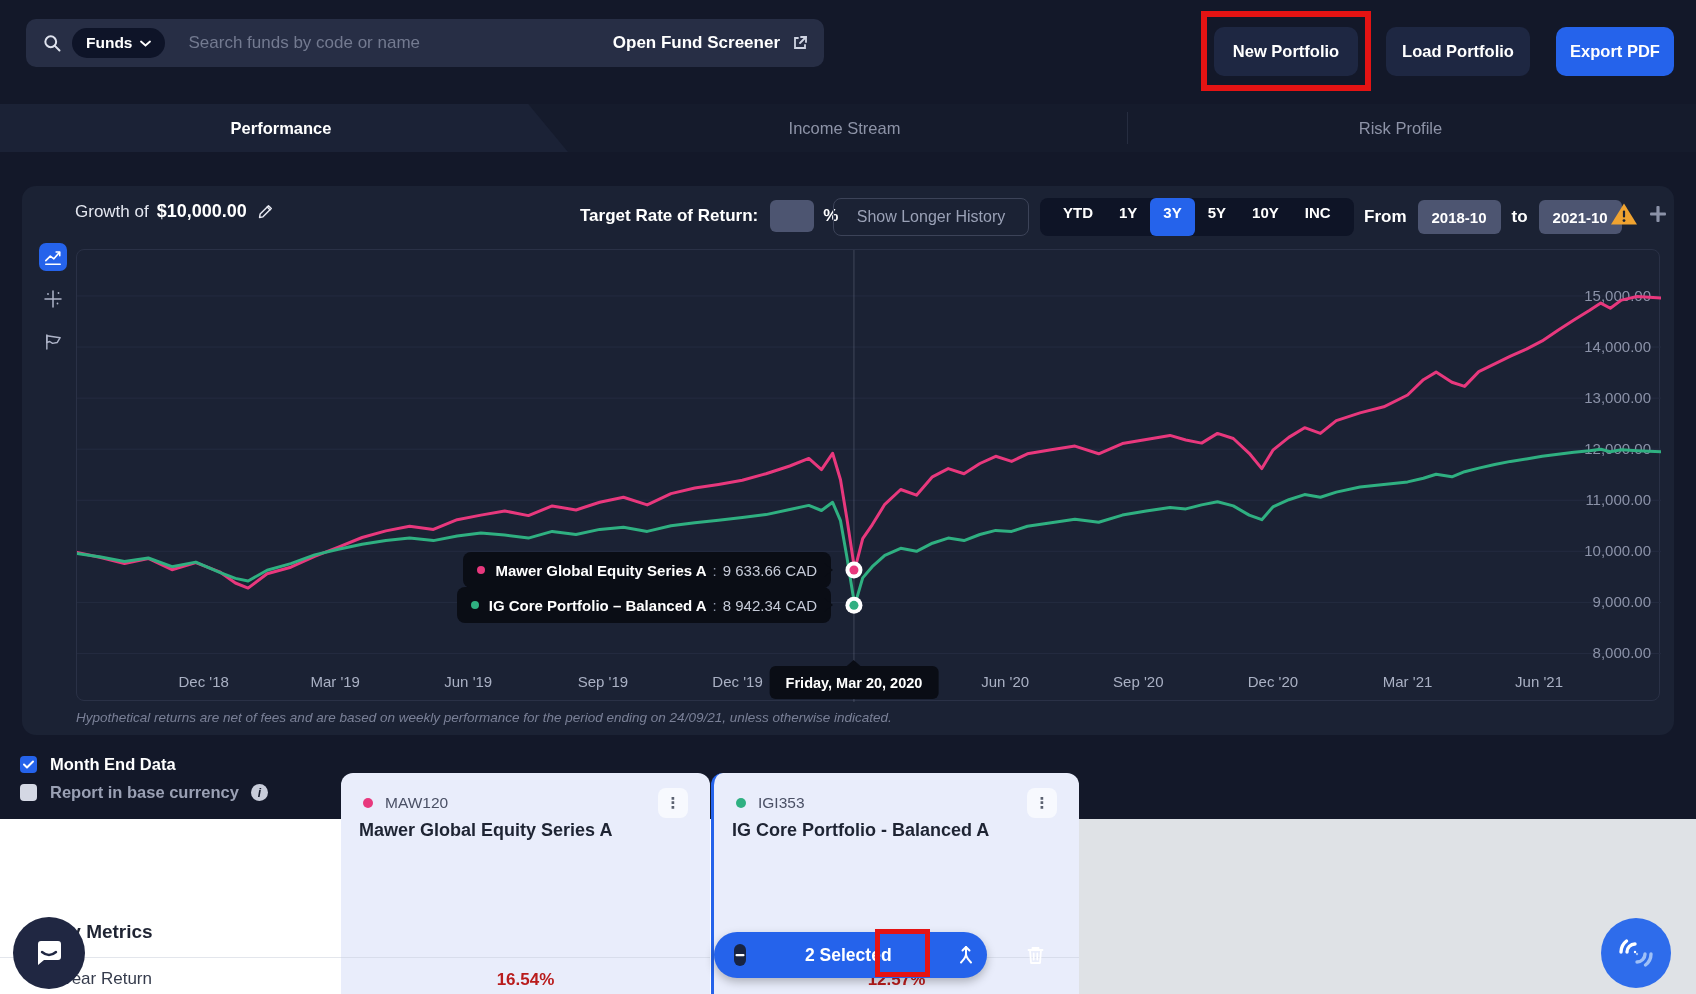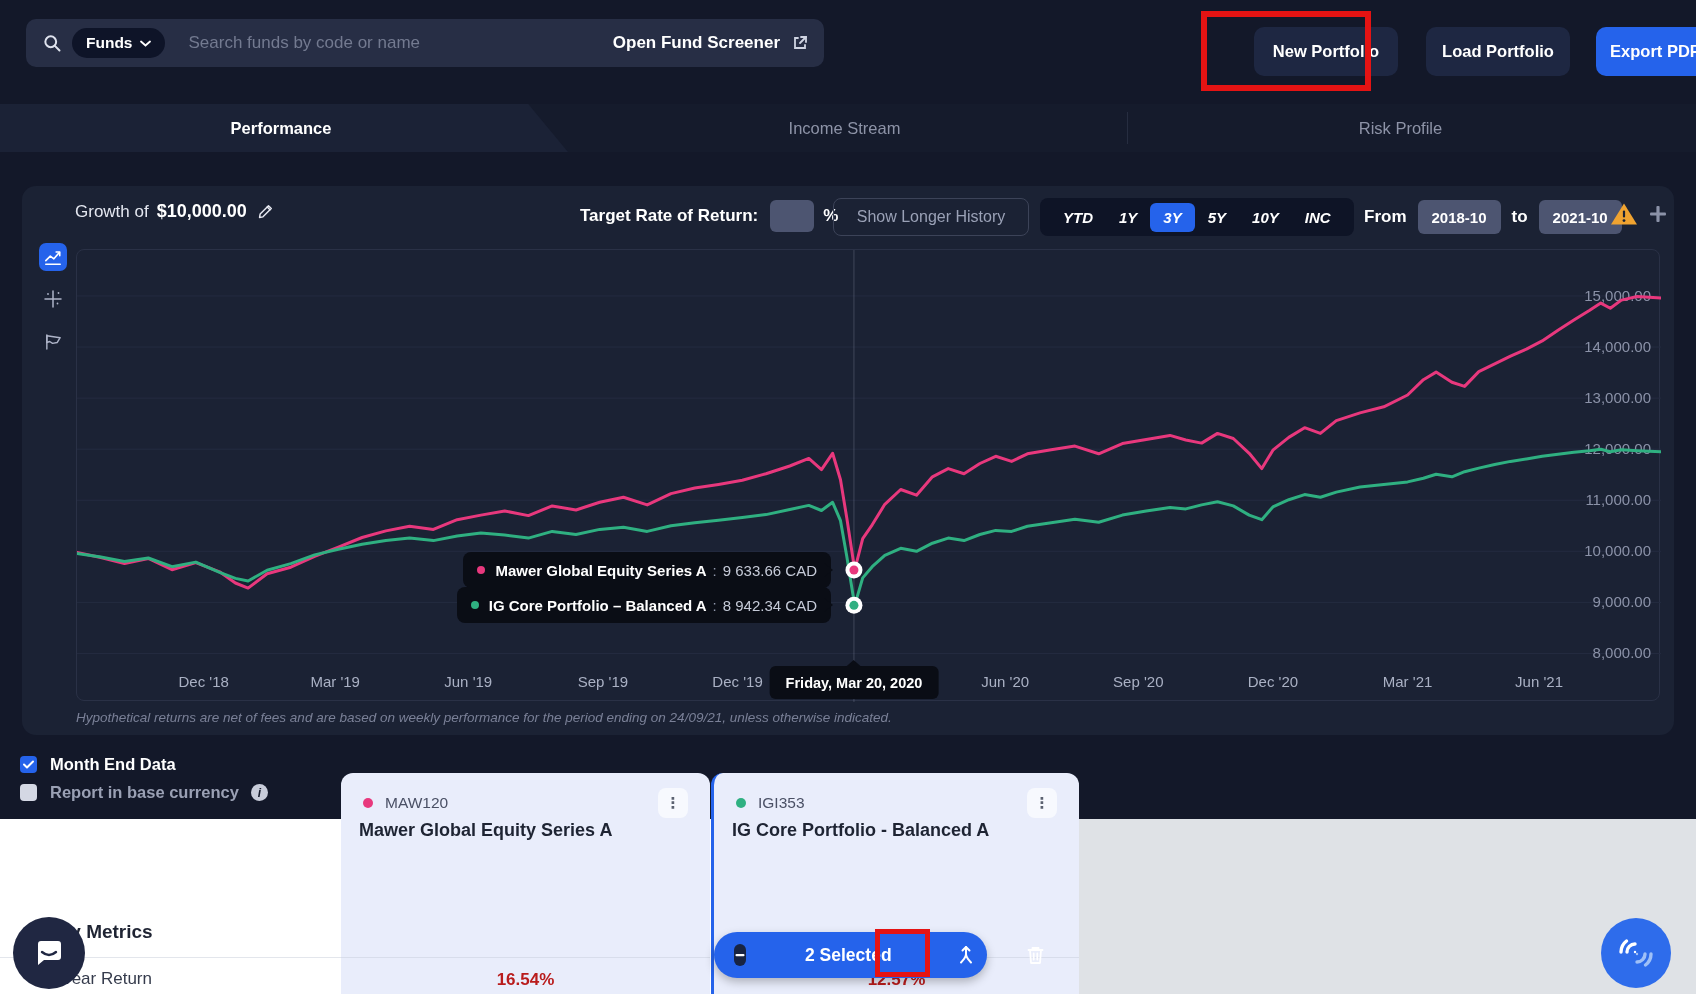--- a/index.html
+++ b/index.html
@@ -8,21 +8,21 @@
 
   
   .searchbox{position:absolute;left:26px;top:19px;width:798px;height:48px;background:#272e45;border-radius:10px;display:flex;align-items:center;padding:0 16px;}
   .mag{width:20px;height:20px;flex:0 0 auto;}
   .funds-pill{margin-left:10px;background:#0e1428;border-radius:15px;height:30px;display:flex;align-items:center;padding:0 14px;color:#fff;font-weight:bold;font-size:15.5px;cursor:pointer;}
   .funds-pill svg{margin-left:7px;}
   .search-input{flex:1;margin-left:22px;background:transparent;border:none;outline:none;color:#e7eaf3;font-size:17px;}
   .search-input::placeholder{color:#737a90;}
   .ofs{display:flex;align-items:center;color:#fff;font-weight:bold;font-size:17px;cursor:pointer;}
   .ofs svg{margin-left:12px;}
-  .btn{position:absolute;top:27px;height:49px;border-radius:10px;display:flex;align-items:center;justify-content:center;color:#fff;font-weight:bold;font-size:16.5px;cursor:pointer;margin-left:40px;}
+  .btn{position:absolute;top:27px;height:49px;border-radius:10px;display:flex;align-items:center;justify-content:center;color:#fff;font-weight:bold;font-size:16.5px;cursor:pointer;}
   .btn.navy{background:#1e2742;}
   .btn.blue{background:#2563eb;}
   #btn-new{left:1214px;width:144px;}
   #btn-load{left:1386px;width:144px;}
   #btn-export{left:1556px;width:118px;}
 
   
   .tabstrip{position:absolute;left:0;top:104px;width:1696px;height:48px;background:#151b2c;}
   .tab-active-bg{position:absolute;left:0;top:0;width:568px;height:48px;background:#1b2236;clip-path:polygon(0 0,93% 0,100% 100%,0 100%);}
   .tab{position:absolute;top:0;height:48px;display:flex;align-items:center;justify-content:center;font-size:16.5px;color:#8d93a7;cursor:pointer;}
@@ -34,21 +34,21 @@
 
   
   .panel{position:absolute;left:22px;top:186px;width:1652px;height:549px;background:#1b2234;border-radius:14px;}
   .growth{position:absolute;left:53px;top:14px;display:flex;align-items:baseline;color:#e4e7f0;font-size:17px;}
   .growth b{color:#fff;font-size:18px;margin-left:8px;}
   .pencil{margin-left:10px;cursor:pointer;position:relative;top:3px;}
   .target{position:absolute;left:558px;top:14px;display:flex;align-items:center;color:#fff;font-weight:bold;font-size:17px;}
   .target input{width:44px;height:32px;margin-left:12px;background:#4d5571;border:none;border-radius:6px;outline:none;color:#fff;font-size:15px;text-align:center;}
   .target .pct{margin-left:9px;}
   .show-longer{position:absolute;left:811px;top:12px;width:196px;height:38px;border:1px solid #3c4358;border-radius:8px;color:#9aa1b6;font-size:16px;display:flex;align-items:center;justify-content:center;cursor:pointer;background:transparent;}
-  .ranges{position:absolute;left:1018px;top:12px;height:38px;background:#0e1426;border-radius:8px;display:flex;align-items:center;padding:0 10px;font-style:italic;}
+  .ranges{position:absolute;left:1018px;top:12px;height:38px;background:#0e1426;border-radius:8px;display:flex;padding:0 10px;}
   .range-btn{color:#fff;font-weight:bold;font-size:15px;padding:6px 13px;border-radius:6px;cursor:pointer;}
   .range-btn.active{background:#2563eb;}
   .fromto{position:absolute;left:1342px;top:12px;height:38px;display:flex;align-items:center;color:#fff;font-weight:bold;font-size:17px;}
   .datebox{background:#4d5571;border-radius:6px;height:34px;display:flex;align-items:center;padding:0 14px;font-size:15px;margin:0 11px;cursor:pointer;}
   .warnplus{position:absolute;left:1588px;top:16px;display:flex;align-items:center;}
   .warnplus .w{cursor:pointer;}
   .warnplus .p{margin-left:10px;cursor:pointer;}
 
   .rail{position:absolute;left:11px;top:57px;width:40px;display:flex;flex-direction:column;align-items:center;}
   .rail-icon{width:28px;height:28px;border-radius:7px;display:flex;align-items:center;justify-content:center;margin-bottom:14px;cursor:pointer;}

